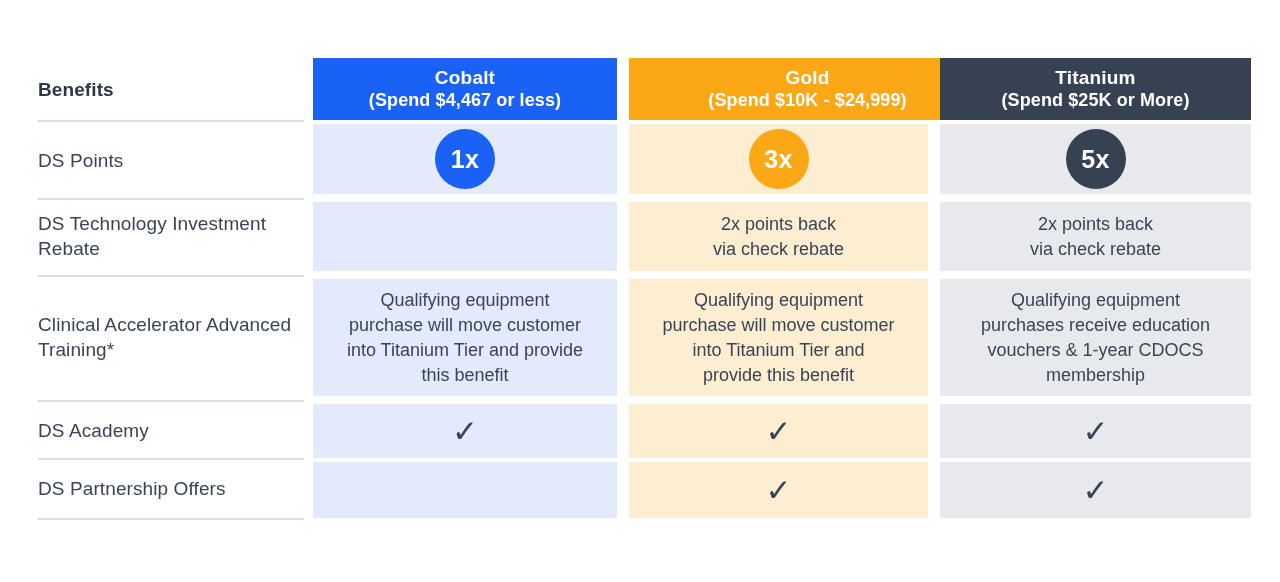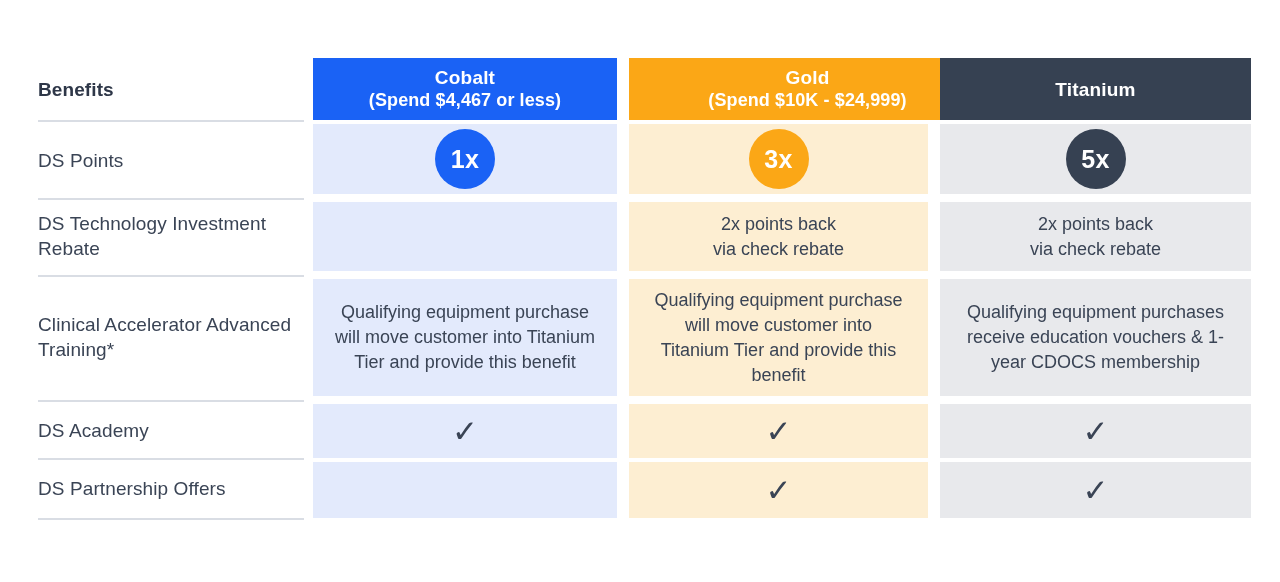--- a/index.html
+++ b/index.html
@@ -74,21 +74,21 @@
   .tier-header .tier-spend {
     font-size: 18px;
     letter-spacing: 0.1px;
   }
 
   
   .body-cell {
     font-size: 18px;
     line-height: 25px;
     color: #3a4455;
-    padding: 0 20px;
+    padding: 0 32px;
   }
 
   
   .badge {
     width: 60px;
     height: 60px;
     border-radius: 50%;
     display: flex;
     align-items: center;
     justify-content: center;
@@ -121,20 +121,21 @@
     <div class="cell tier-header" style="left: 313px; width: 304px; background: rgb(26, 98, 245);">
       <div class="tier-name">Cobalt</div>
       <div class="tier-spend">(Spend $4,467 or less)</div>
     </div>
     <div class="cell tier-header" style="left: 629px; width: 357px; background: rgb(251, 167, 22);">
       <div class="tier-name">Gold</div>
       <div class="tier-spend">(Spend $10K - $24,999)</div>
     </div>
     <div class="cell tier-header" style="left: 940px; width: 311px; background: rgb(54, 65, 82);">
       <div class="tier-name">Titanium</div>
+      <div class="tier-spend">(Spend $25K or More)</div>
     </div>
     <div class="cell benefits-col-cell" style="top: 120px; height: 80px;">DS Points</div>
     <div class="cell body-cell" style="left: 313px; width: 304px; top: 124px; height: 70px; background: rgb(227, 234, 252);">
       <div class="badge" style="background: rgb(26, 98, 245);">1x</div>
     </div>
     <div class="cell body-cell" style="left: 629px; width: 299px; top: 124px; height: 70px; background: rgb(253, 238, 210);">
       <div class="badge" style="background: rgb(251, 167, 22);">3x</div>
     </div>
     <div class="cell body-cell" style="left: 940px; width: 311px; top: 124px; height: 70px; background: rgb(232, 233, 236); text-align: center;">
       <div class="badge" style="background: rgb(54, 65, 82);">5x</div>

